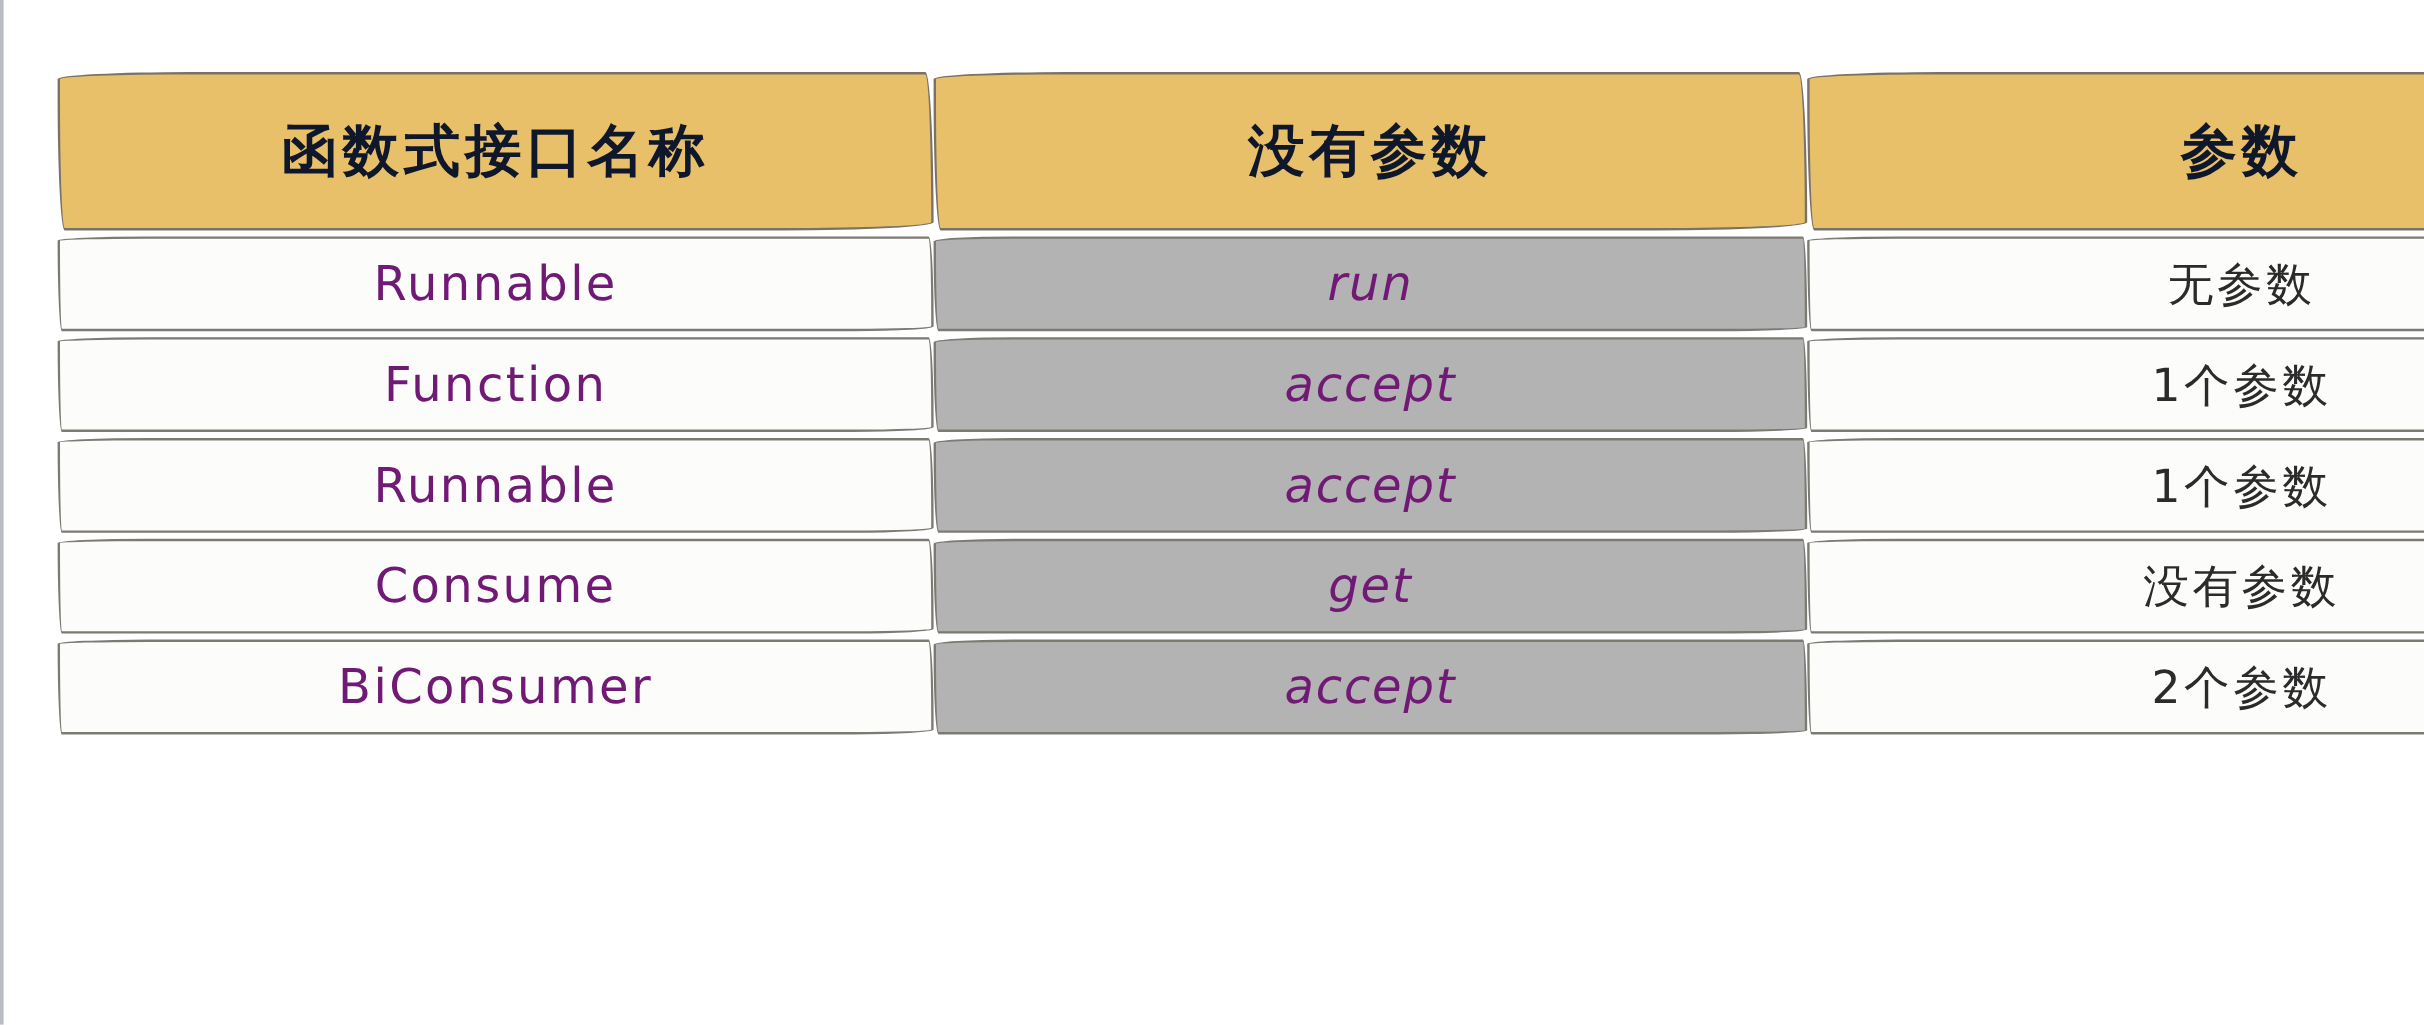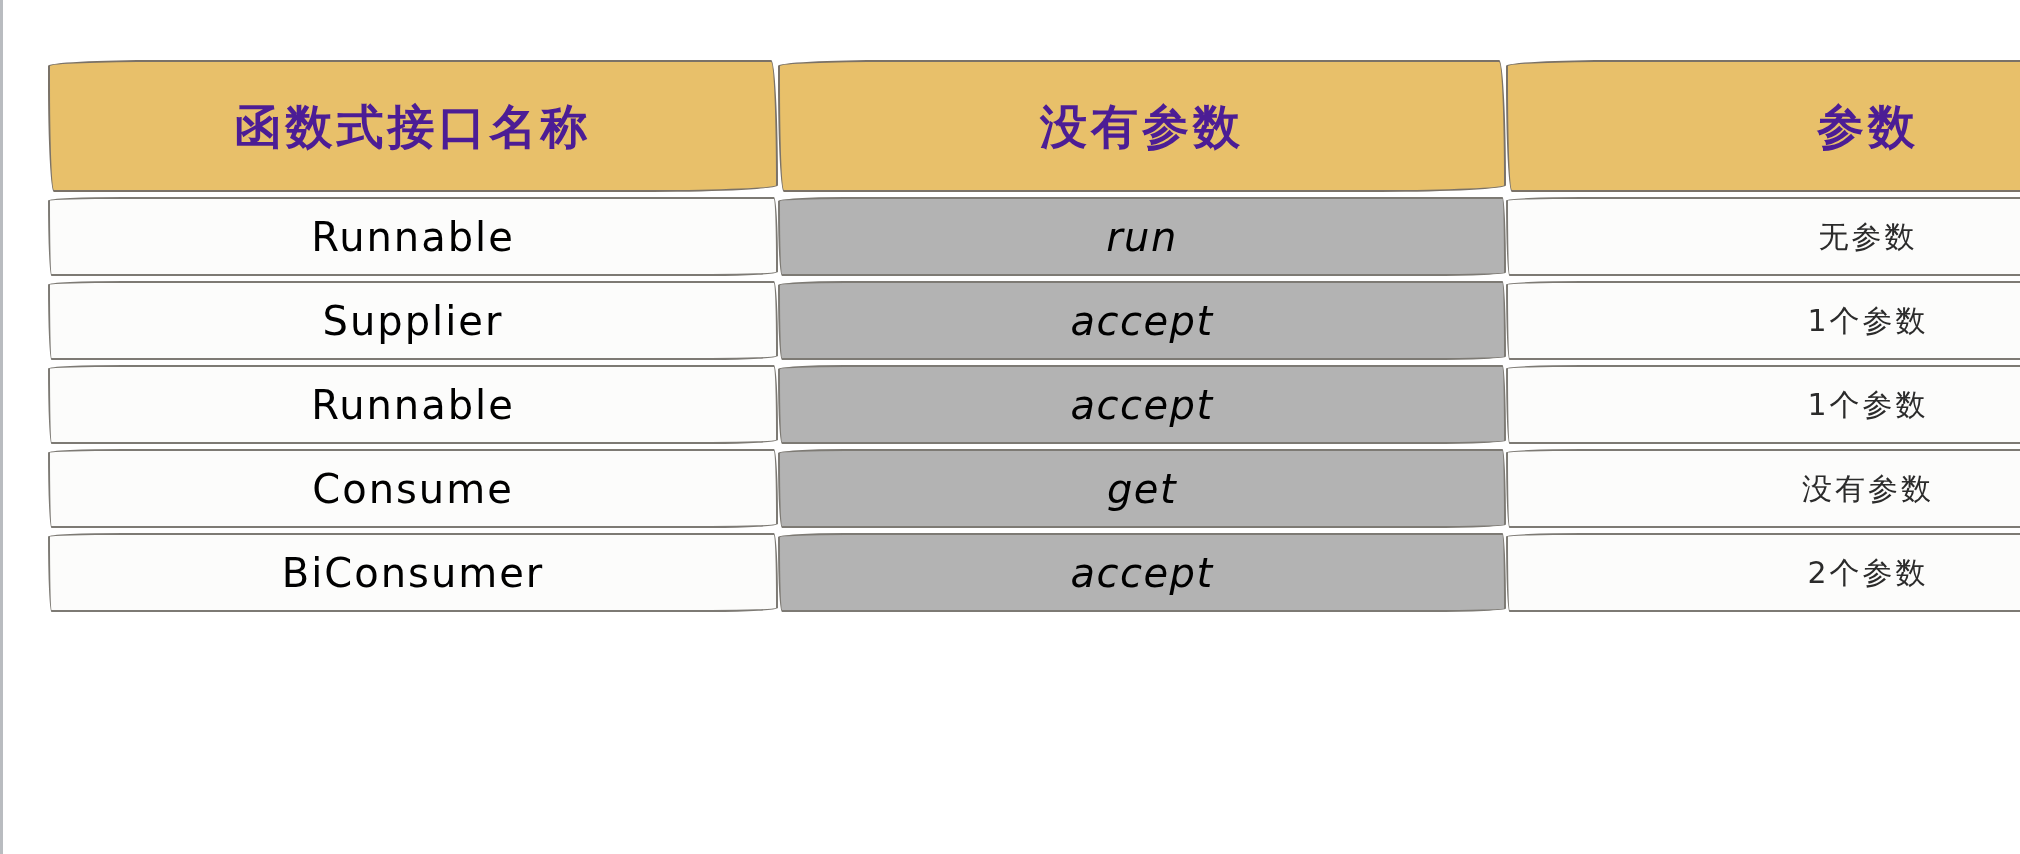--- a/index.html
+++ b/index.html
@@ -82,37 +82,37 @@
 
   .body-row .cell.gray {
     background: #b3b3b3;
     border-radius: 225px 12px 255px 14px / 14px 255px 12px 225px;
   }
 
   .head-text {
     font-family: "DejaVu Sans", sans-serif;
     font-size: 47px;
     font-weight: 700;
-    color: #4c1d95;
+    color: #0f172a;
     letter-spacing: 4px;
   }
 
   .cn-text {
     font-family: "DejaVu Sans", sans-serif;
-    font-size: 30px;
+    font-size: 38px;
     font-weight: 400;
     color: #2b2b2b;
     letter-spacing: 3px;
   }
 
   .en-text {
     font-family: "DejaVu Sans", sans-serif;
     font-size: 40px;
     font-weight: 400;
-    color: #000000;
+    color: #701a75;
     letter-spacing: 1.5px;
     font-style: italic;
   }
 
   .en-plain {
     font-style: normal;
     letter-spacing: 2px;
   }
 
   
@@ -180,21 +180,21 @@
           </td>
 
         </tr>
         <tr class="gap">
             <td colspan="4"></td>
           </tr>
 
         <tr class="body-row">
           <td>
             <div class="cell">
-                <span class="en-text en-plain">Supplier</span>
+                <span class="en-text en-plain">Function</span>
               </div>
           </td>
           <td>
             <div class="cell gray">
                 <span class="en-text">accept</span>
               </div>
           </td>
           <td>
             <div class="cell">
                 <span class="cn-text">1个参数</span>

